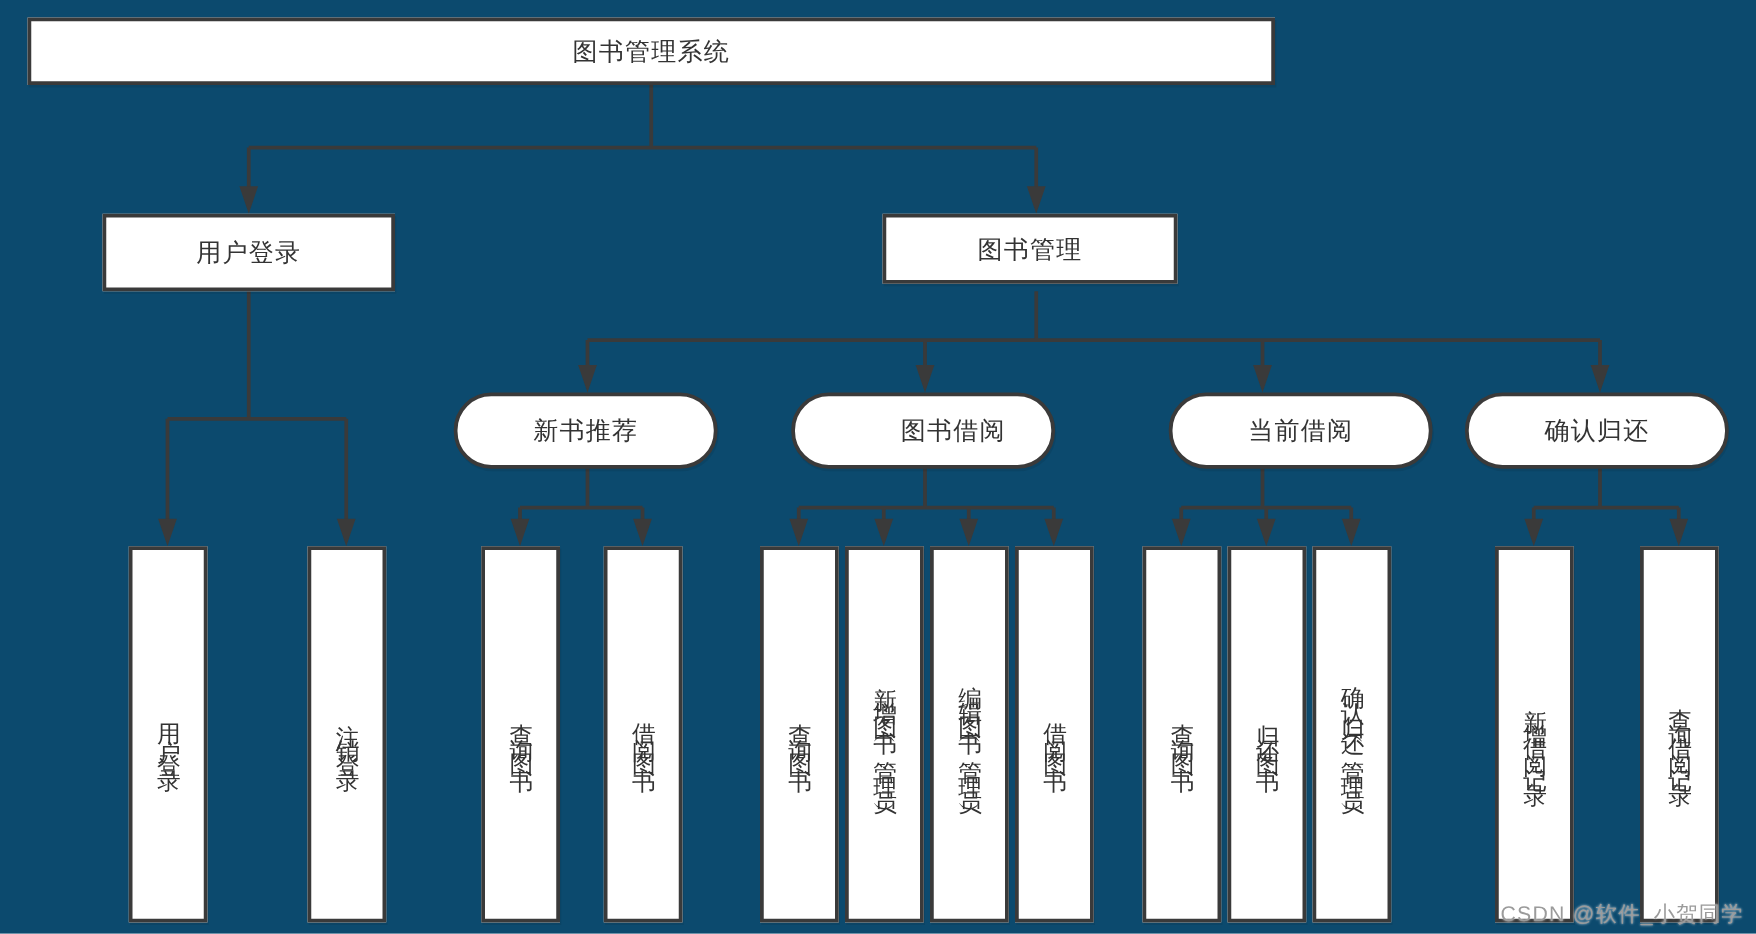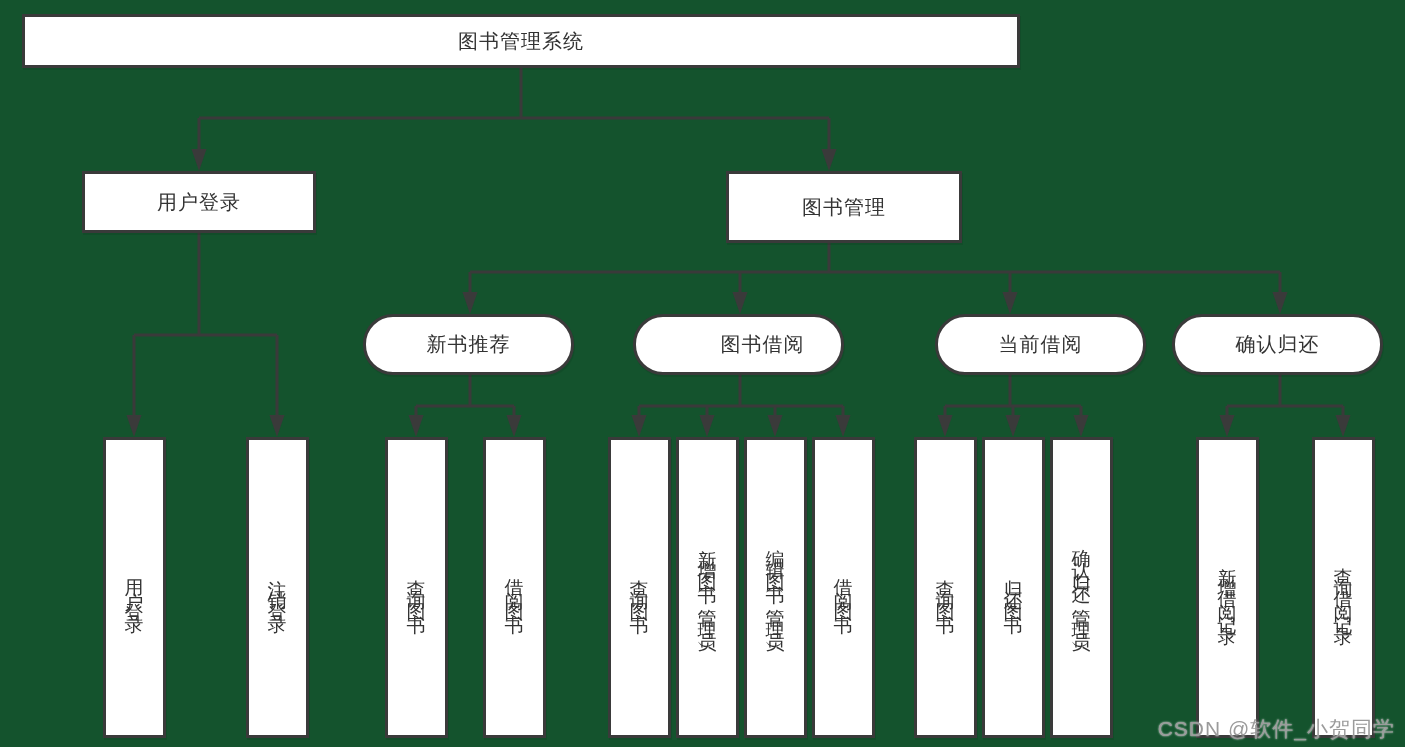--- a/index.html
+++ b/index.html
@@ -1,20 +1,20 @@
 <!DOCTYPE html>
 <html><head>
 <meta charset="utf-8">
 <style>
   html, body { margin: 0; padding: 0; background: #ffffff; }
   #canvas {
     position: relative;
     width: 1405px;
     height: 747px;
-    background: #14532d;
+    background: #0c4a6e;
     font-family: "Liberation Sans", sans-serif;
     color: #333333;
     overflow: hidden;
   }
   #edges {
     position: absolute;
     left: 0; top: 0;
     width: 1405px; height: 747px;
     pointer-events: none;
   }
@@ -38,32 +38,32 @@
     writing-mode: vertical-rl;
     text-orientation: mixed;
     font-size: 19px;
     letter-spacing: 12px;
     line-height: 1;
     white-space: normal;
   }
   
   .root   { left: 22px;  top: 14px;  width: 998px; height: 54px; }
   .lv2-a  { left: 82px;  top: 171px; width: 234px; height: 62px; }
-  .lv2-b  { left: 726px; top: 171px; width: 236px; height: 72px; }
+  .lv2-b  { left: 706px; top: 171px; width: 236px; height: 56px; }
   .lv3    { top: 314px; width: 211px; height: 61px; border-radius: 30px; }
   .lv3-1  { left: 363px; }
   .lv3-2  { left: 633px; padding-left: 48px; }
   .lv3-3  { left: 903px; margin-left: 32px; }
   .lv3-4  { left: 1172px; }
   .leaf   { top: 437px; width: 63px; height: 301px; }
   #watermark {
     position: absolute;
     right: 10px;
     bottom: 4px;
-    font-size: 21px;
+    font-size: 17px;
     color: #9b9b9b;
     letter-spacing: 1px;
     text-shadow: 0 0 2px rgba(255,255,255,0.9);
     z-index: 5;
     white-space: nowrap;
   }
 </style>
 </head>
 <body>
 

